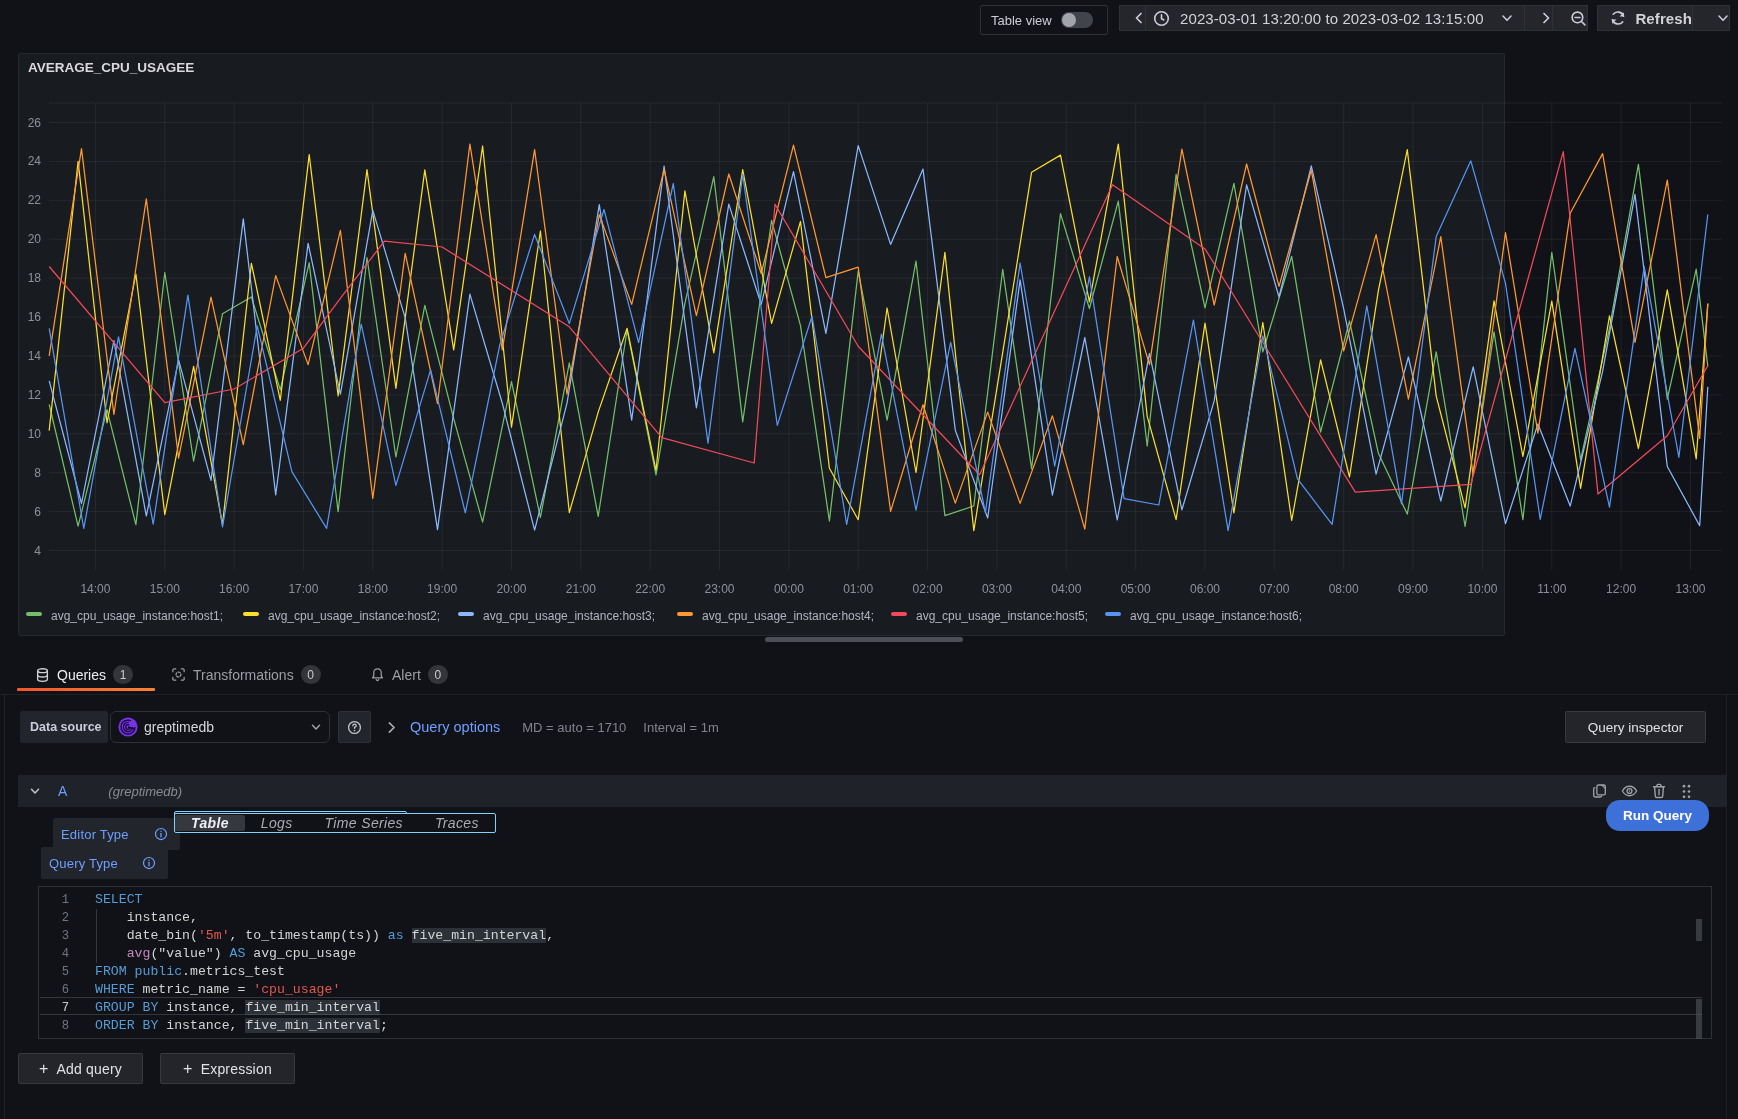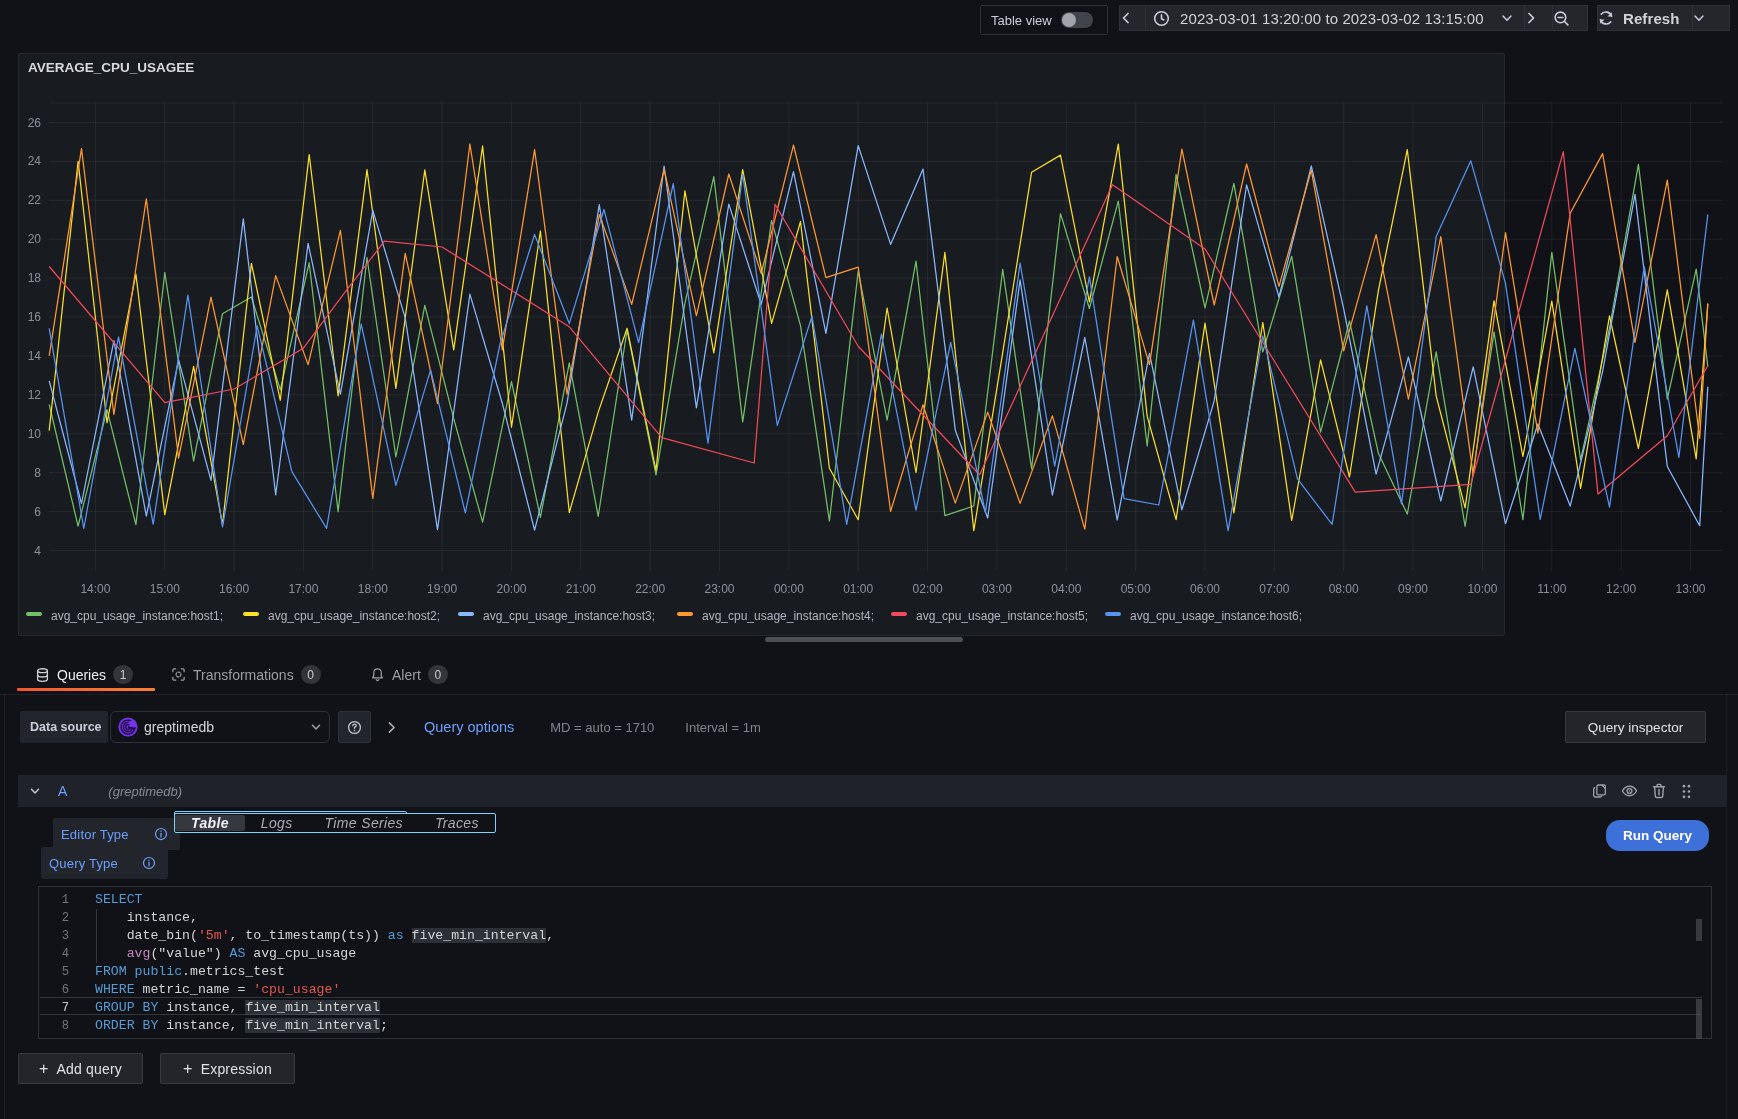--- a/index.html
+++ b/index.html
@@ -6,21 +6,21 @@
 html,body { width:1738px; height:1119px; background:#111217; overflow:hidden;
   font-family:"Liberation Sans", sans-serif; color:#ccccdc; }
 .abs { position:absolute; }
 
 .tv-box { left:980px; top:5px; width:128px; height:30px; border:1px solid #2c3235; border-radius:2px;
   display:flex; align-items:center; padding:0 10px; gap:9px; }
 .tv-box .lbl { font-size:13px; font-weight:500; color:#ccccdc; }
 .switch { width:32px; height:16px; border-radius:8px; background:#41444b; position:relative; }
 .switch .knob { position:absolute; left:1px; top:1px; width:14px; height:14px; border-radius:50%; background:#a2a4ab; }
 .tgroup { display:flex; height:26px; top:5px; }
-.tbtn { background:#24262b; border:1px solid #2c3235; display:flex; align-items:center; justify-content:flex-start;
+.tbtn { background:#24262b; border:1px solid #2c3235; display:flex; align-items:center; justify-content:flex-end;
   color:#ccccdc; }
 .tbtn + .tbtn { border-left:none; }
 .timetext { font-size:15px; font-weight:500; color:#d2d3da; letter-spacing:0.1px; }
 
 .panel { left:18px; top:53px; width:1487px; height:583px; background:#181b1f; border:1px solid #25282c; border-radius:2px; }
 .ptitle { position:absolute; left:9px; top:6px; font-size:13.5px; font-weight:700; color:#d8d9df; letter-spacing:0; }
 .axlbl { font-size:12px; fill:rgba(204,204,220,0.65); font-family:"Liberation Sans",sans-serif; }
 .leglbl { font-size:12px; fill:rgba(204,204,220,0.85); font-family:"Liberation Sans",sans-serif; }
 .hthumb { left:765px; top:637px; width:198px; height:5px; border-radius:3px; background:#4c4f55; }
 
@@ -47,21 +47,21 @@
 .qhead { left:18px; top:775px; width:1709px; height:32px; background:#202229; display:flex; align-items:center; }
 .qname { color:#6e9fff; font-size:14px; font-weight:500; }
 .qds { color:rgba(204,204,220,0.6); font-style:italic; font-size:13px; }
 .qicons { position:absolute; right:34px; top:0; height:32px; display:flex; align-items:center; gap:14px; }
 .rowlbl { width:127px; height:32px; background:#22252b; border-radius:2px; display:flex; align-items:center;
   padding:0 12px 0 8px; justify-content:space-between; }
 .rowlbl span { color:#6e9fff; font-size:13px; font-weight:500; letter-spacing:0.2px; }
 .radiog { display:flex; height:20px; border:1px solid #7dd3fc; border-radius:2px; background:#111217; align-items:center; padding:0; }
 .radio { display:flex; align-items:center; padding:0 16px; font-size:14px; color:#aaabb3; font-weight:500; letter-spacing:0.35px; }
 .radio.active { background:#35383f; color:#eceef2; font-weight:700; margin:0; border-radius:2px; }
-.runq { left:1606px; top:820px; width:103px; height:31px; background:#3d71d9; border-radius:14px; display:flex;
+.runq { left:1606px; top:800px; width:103px; height:31px; background:#3d71d9; border-radius:14px; display:flex;
   align-items:center; justify-content:center; color:#fff; font-size:13.5px; font-weight:700; }
 
 .sqlbox { left:38px; top:886px; width:1674px; height:153px; background:#111217; border:1px solid #2c3235; }
 .sql { font-family:"Liberation Mono", monospace; font-size:13.2px; line-height:18px; white-space:pre; }
 .lnum { position:absolute; left:0px; width:30px; text-align:right; color:#6e7681; font-size:12.2px !important; }
 .lnum.cur { color:#c6c6c6; }
 .k { color:#569cd6; }
 .s { color:#e2574e; }
 .fn { color:#c586c0; }
 .p { color:#d4d4d4; }
@@ -281,21 +281,21 @@
       <path class="ic" stroke-width="1.5" stroke="#9fa1a8" d="M2.5 4.2 L6 7.9 L9.5 4.2"></path>
     </svg>
 </div>
 <div class="abs helpbtn">
     <svg width="15" height="15" viewBox="0 0 16 16">
       <circle cx="8" cy="8" r="6.3" class="ic" stroke="#c3c4cb" stroke-width="1.4"></circle>
       <path class="ic" stroke="#c3c4cb" stroke-width="1.4" d="M6.2 6.1 C6.2 5 7 4.3 8 4.3 C9 4.3 9.8 5 9.8 6 C9.8 7 9 7.3 8 7.8 V8.8"></path>
       <circle cx="8" cy="11.2" r="0.9" fill="#c3c4cb" stroke="none"></circle>
     </svg>
   </div>
-<div class="abs qopt-row" style="gap:16px;">
+<div class="abs qopt-row" style="gap:2px;">
   <svg width="13" height="13" viewBox="0 0 12 12">
       <path class="ic" stroke-width="1.5" d="M4 1.8 L8.4 6 L4 10.2" stroke="#aeb0b6"></path>
     </svg>
   <span class="qopt-link" style="margin-left:10px;">Query options</span>
   <span class="qopt-stat" style="margin-left:20px;">MD = auto = 1710</span>
   <span class="qopt-stat" style="margin-left:15px;">Interval = 1m</span>
 </div>
 <div class="abs qinspect">Query inspector</div>
 
 <div class="abs qhead">

